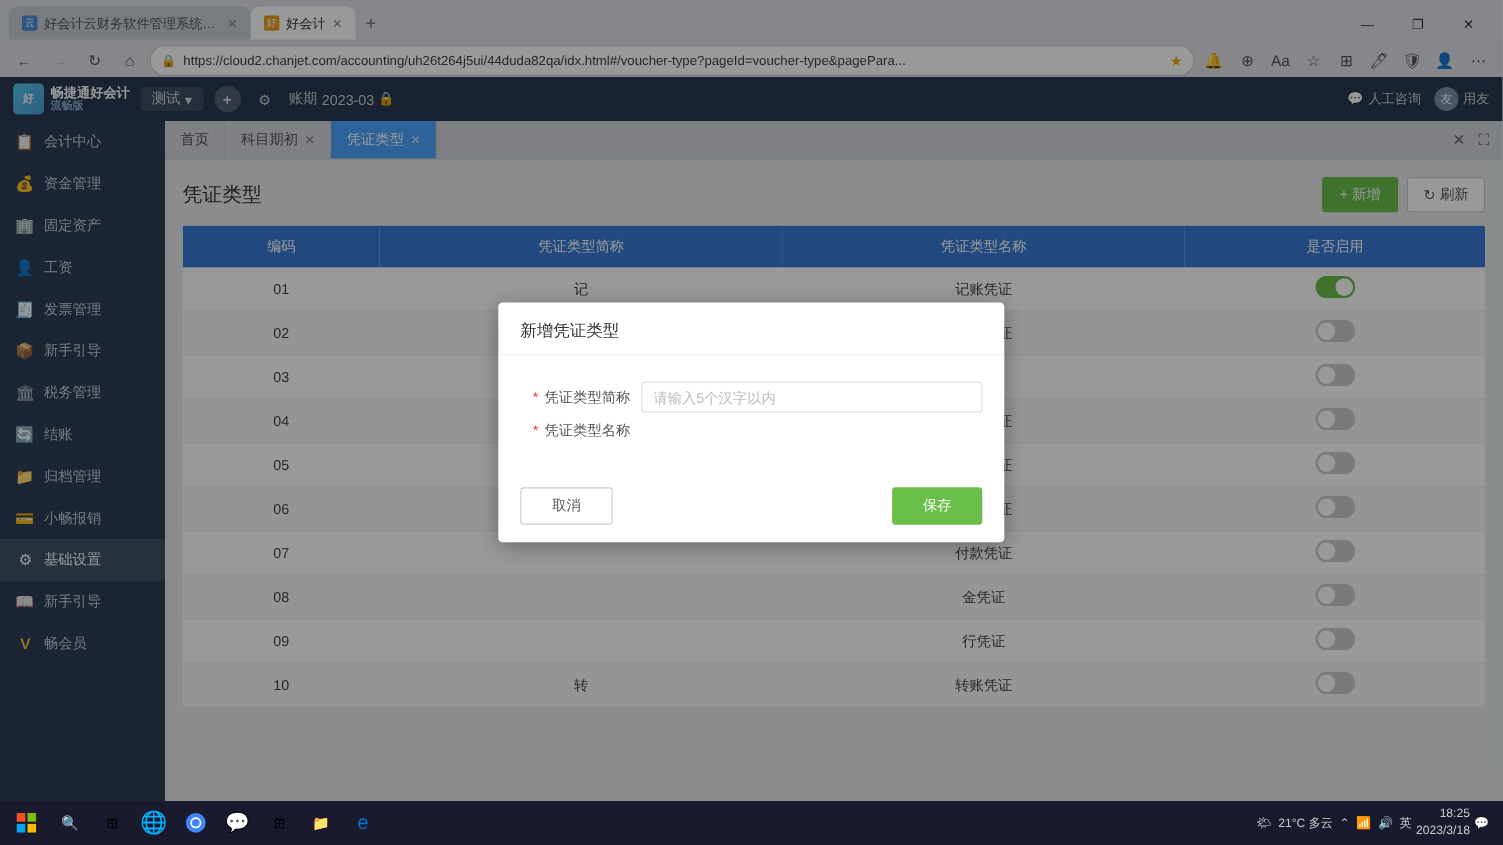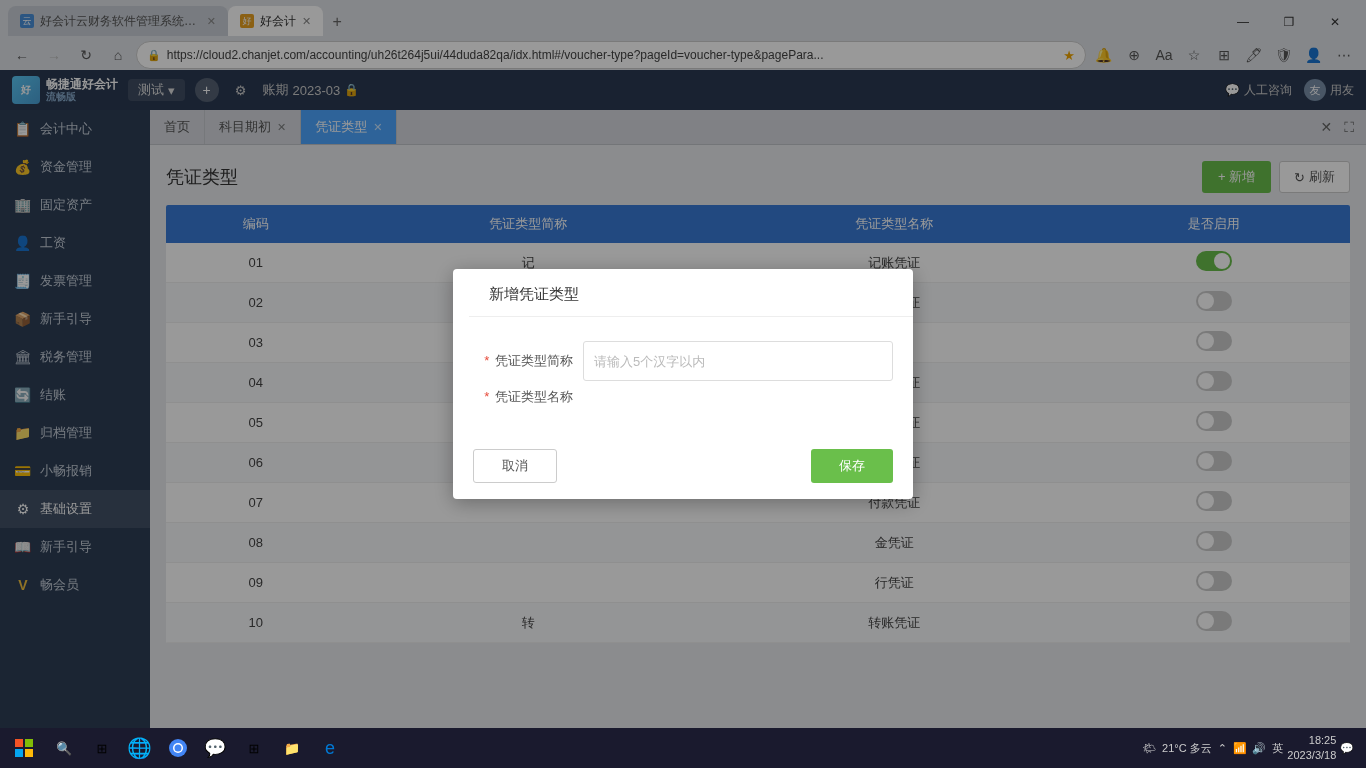--- a/index.html
+++ b/index.html
@@ -77,26 +77,26 @@
     .table tbody tr:nth-child(even) { background: #f7f8fa; }
     .table tbody td { padding: 8px 12px; text-align: center; font-size: 13px; color: #444; }
     .toggle-switch { width: 36px; height: 20px; border-radius: 10px; background: #ccc; position: relative; cursor: pointer; display: inline-block; }
     .toggle-switch.on { background: #6abf4b; }
     .toggle-switch::after { content: ''; width: 16px; height: 16px; background: white; border-radius: 50%; position: absolute; top: 2px; left: 2px; transition: left 0.2s; }
     .toggle-switch.on::after { left: 18px; }
 
     
     .dialog-overlay { position: fixed; top: 0; left: 0; width: 1366px; height: 768px; background: rgba(0,0,0,0.4); display: flex; align-items: center; justify-content: center; z-index: 1000; }
     .dialog { background: white; border-radius: 4px; width: 460px; box-shadow: 0 4px 20px rgba(0,0,0,0.3); }
-    .dialog-header { padding: 16px 20px 12px; font-size: 15px; font-weight: 500; color: #333; border-bottom: 1px solid #eee; margin-left: 16px; }
+    .dialog-header { padding: 16px 20px 12px; font-size: 15px; font-weight: 500; color: #333; border-bottom: 1px solid #eee; }
     .dialog-body { padding: 24px 20px; }
     .form-row { display: flex; align-items: center; margin-bottom: 7px; }
     .form-label { width: 110px; text-align: right; color: #555; font-size: 13px; flex-shrink: 0; padding-right: 10px; }
     .form-label .required { color: #e74c3c; margin-right: 2px; }
-    .form-input { flex: 1; height: 40px; border: 1px solid #ddd; border-radius: 3px; padding: 0 10px; font-size: 13px; color: #333; outline: none; }
+    .form-input { flex: 1; height: 28px; border: 1px solid #ddd; border-radius: 3px; padding: 0 10px; font-size: 13px; color: #333; outline: none; }
     .form-input::placeholder { color: #bbb; }
     .dialog-footer { padding: 12px 20px 16px; display: flex; justify-content: space-between; gap: 16px; }
     .btn-cancel { background: white; border: 1px solid #ccc; color: #555; padding: 7px 28px; border-radius: 3px; cursor: pointer; font-size: 13px; }
     .btn-save { background: #6abf4b; border: none; color: white; padding: 7px 28px; border-radius: 3px; cursor: pointer; font-size: 13px; }
 
     
     .taskbar { position: fixed; bottom: 0; left: 0; width: 1366px; height: 40px; background: #1a1a2e; display: flex; align-items: center; padding: 0 4px; gap: 2px; z-index: 2000; }
     .taskbar-start { width: 40px; height: 32px; display: flex; align-items: center; justify-content: center; cursor: pointer; }
     .taskbar-icon { width: 36px; height: 36px; display: flex; align-items: center; justify-content: center; border-radius: 4px; cursor: pointer; }
     .taskbar-right { margin-left: auto; display: flex; align-items: center; gap: 4px; color: #ccc; font-size: 11px; padding: 0 8px; }

